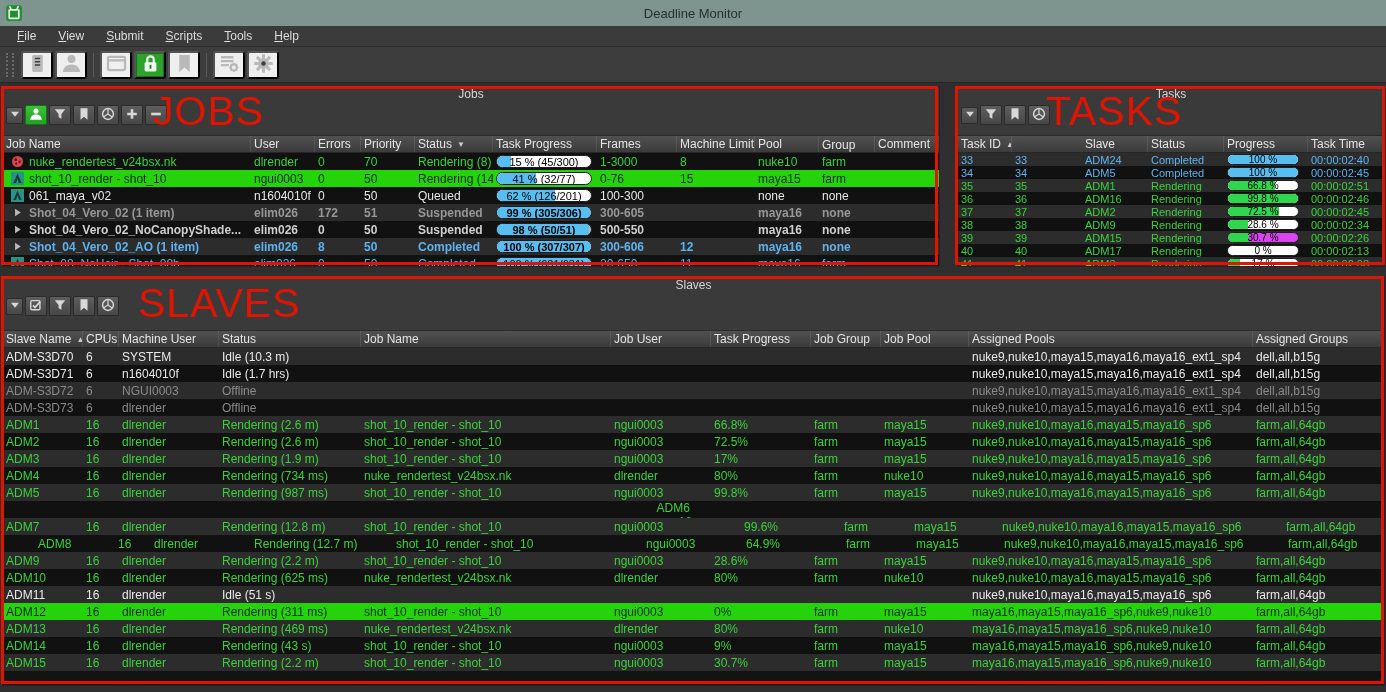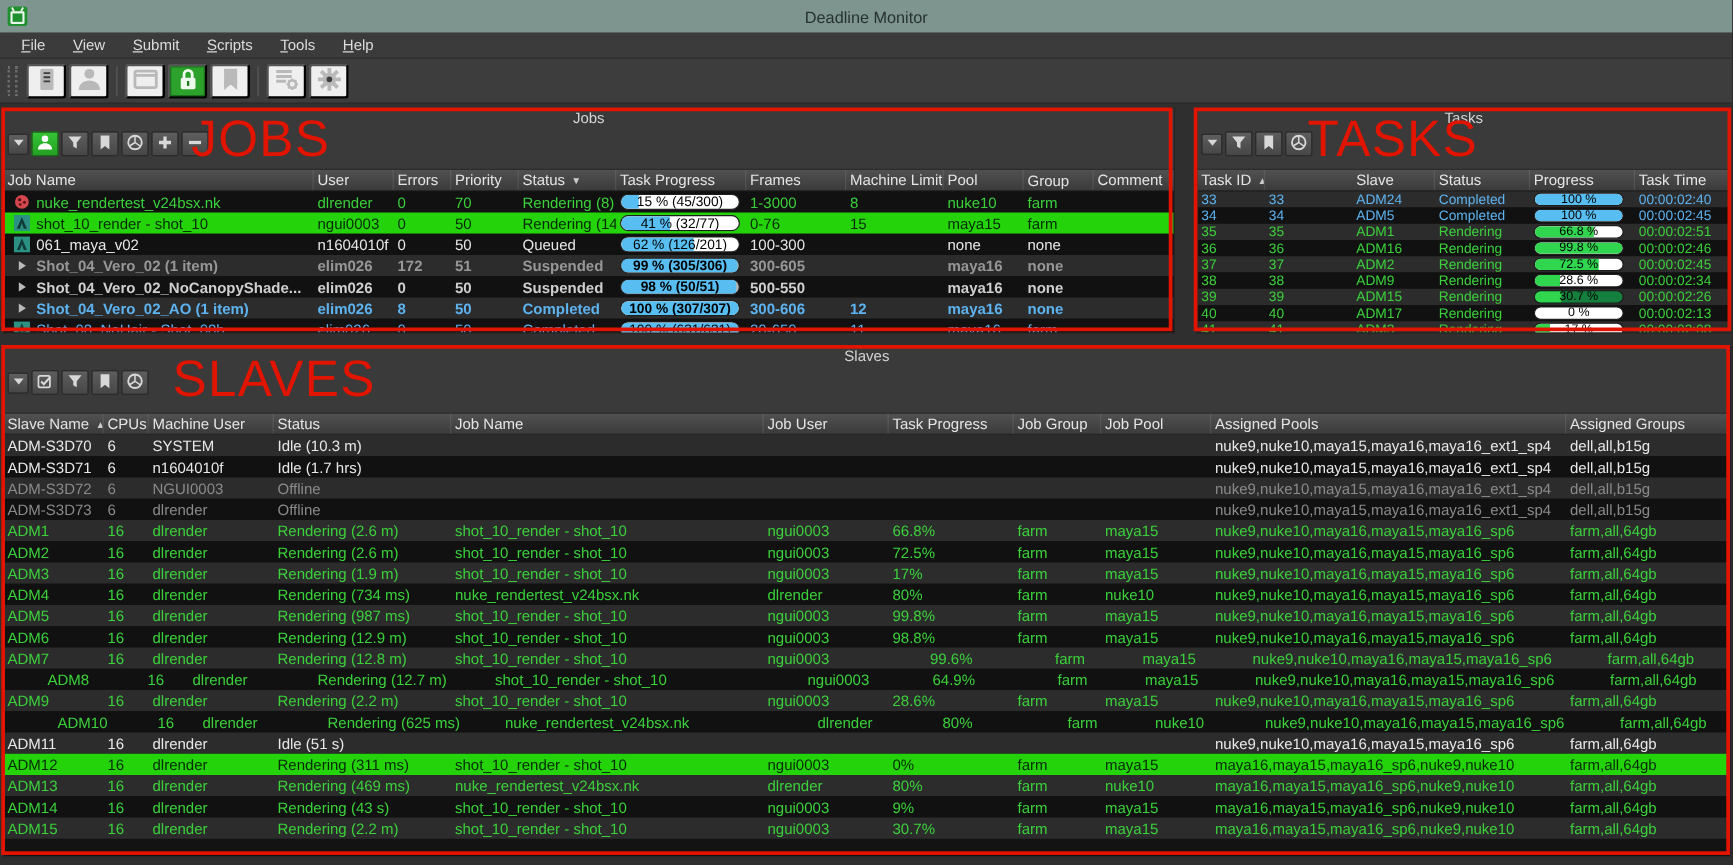--- a/index.html
+++ b/index.html
@@ -519,21 +519,21 @@
             </div>
           </div>
           <div class="td" style="width: 76px;">00:00:02:34</div>
         </div>
         <div class="tr alt0" style="color: rgb(59, 209, 59);">
           <div class="td" style="width: 54px;">39</div>
           <div class="td" style="width: 70px;">39</div>
           <div class="td" style="width: 66px;">ADM15</div>
           <div class="td" style="width: 76px;">Rendering</div>
           <div class="td" style="width: 84px;">
-            <div class="pill" style="background: #15803d;">
+            <div class="pill" style="background: #d946ef;">
               <div class="fill" style="width: 30.7%; background: rgb(48, 214, 78);"></div>
               <div class="lbl">30.7 %</div>
             </div>
           </div>
           <div class="td" style="width: 76px;">00:00:02:26</div>
         </div>
         <div class="tr alt1" style="color: rgb(59, 209, 59);">
           <div class="td" style="width: 54px;">40</div>
           <div class="td" style="width: 70px;">40</div>
           <div class="td" style="width: 66px;">ADM17</div>
@@ -740,21 +740,21 @@
           <div class="td" style="width: 100px;">dlrender</div>
           <div class="td" style="width: 142px;">Rendering (987 ms)</div>
           <div class="td" style="width: 250px;">shot_10_render - shot_10</div>
           <div class="td" style="width: 100px;">ngui0003</div>
           <div class="td" style="width: 100px;">99.8%</div>
           <div class="td" style="width: 70px;">farm</div>
           <div class="td" style="width: 88px;">maya15</div>
           <div class="td" style="width: 284px;">nuke9,nuke10,maya16,maya15,maya16_sp6</div>
           <div class="td" style="width: 133px;">farm,all,64gb</div>
         </div>
-        <div class="tr alt1" style="color: rgb(59, 209, 59);">
+        <div class="tr alt1" style="color: rgb(59, 209, 59); flex-direction: column;">
           <div class="td" style="width: 80px;">ADM6</div>
           <div class="td" style="width: 36px;">16</div>
           <div class="td" style="width: 100px;">dlrender</div>
           <div class="td" style="width: 142px;">Rendering (12.9 m)</div>
           <div class="td" style="width: 250px;">shot_10_render - shot_10</div>
           <div class="td" style="width: 100px;">ngui0003</div>
           <div class="td" style="width: 100px;">98.8%</div>
           <div class="td" style="width: 70px;">farm</div>
           <div class="td" style="width: 88px;">maya15</div>
           <div class="td" style="width: 284px;">nuke9,nuke10,maya16,maya15,maya16_sp6</div>
@@ -793,21 +793,21 @@
           <div class="td" style="width: 142px;">Rendering (2.2 m)</div>
           <div class="td" style="width: 250px;">shot_10_render - shot_10</div>
           <div class="td" style="width: 100px;">ngui0003</div>
           <div class="td" style="width: 100px;">28.6%</div>
           <div class="td" style="width: 70px;">farm</div>
           <div class="td" style="width: 88px;">maya15</div>
           <div class="td" style="width: 284px;">nuke9,nuke10,maya16,maya15,maya16_sp6</div>
           <div class="td" style="width: 133px;">farm,all,64gb</div>
         </div>
         <div class="tr alt1" style="color: rgb(59, 209, 59);">
-          <div class="td" style="width: 80px; margin-left: 40px;">ADM10</div>
+          <div class="td" style="width: 80px;">ADM10</div>
           <div class="td" style="width: 36px;">16</div>
           <div class="td" style="width: 100px;">dlrender</div>
           <div class="td" style="width: 142px;">Rendering (625 ms)</div>
           <div class="td" style="width: 250px;">nuke_rendertest_v24bsx.nk</div>
           <div class="td" style="width: 100px;">dlrender</div>
           <div class="td" style="width: 100px;">80%</div>
           <div class="td" style="width: 70px;">farm</div>
           <div class="td" style="width: 88px;">nuke10</div>
           <div class="td" style="width: 284px;">nuke9,nuke10,maya16,maya15,maya16_sp6</div>
           <div class="td" style="width: 133px;">farm,all,64gb</div>

